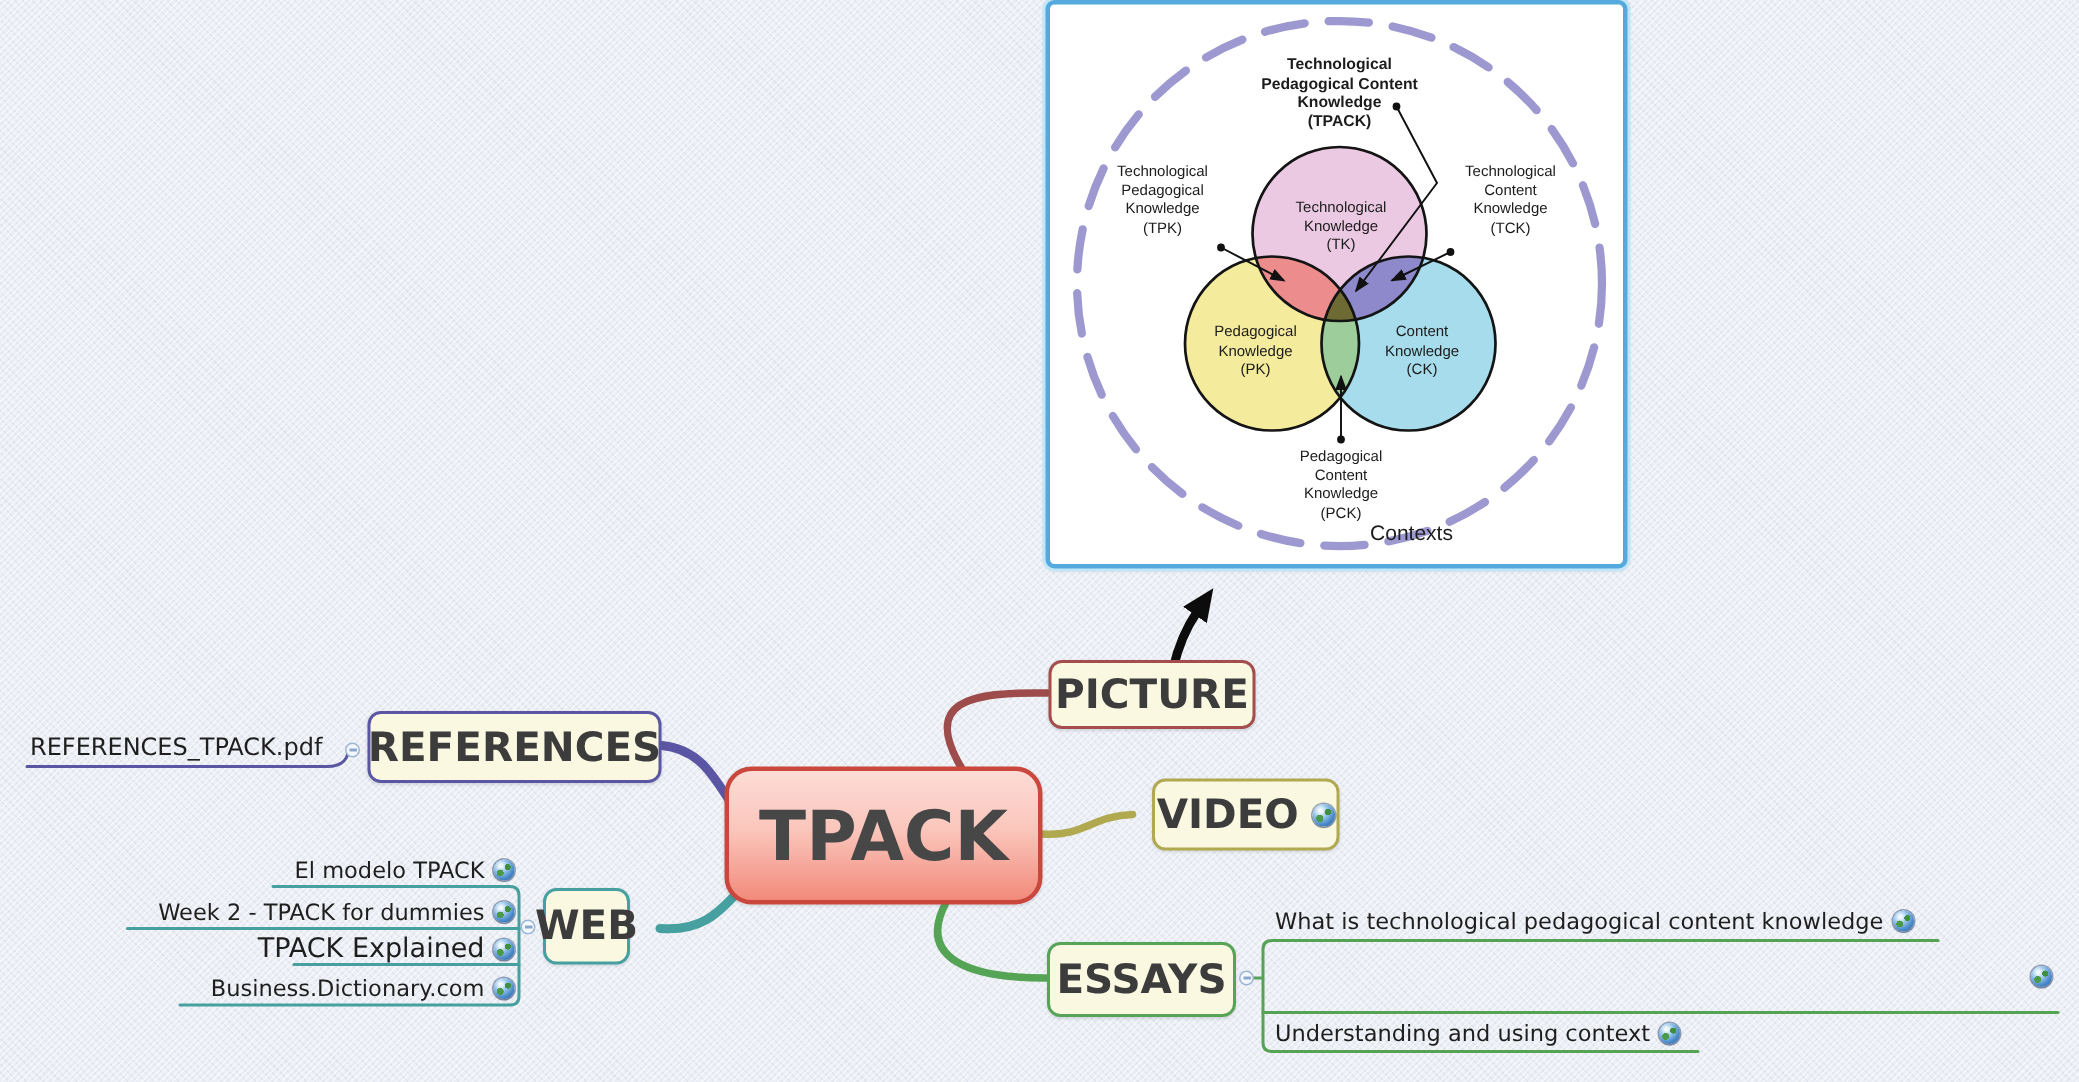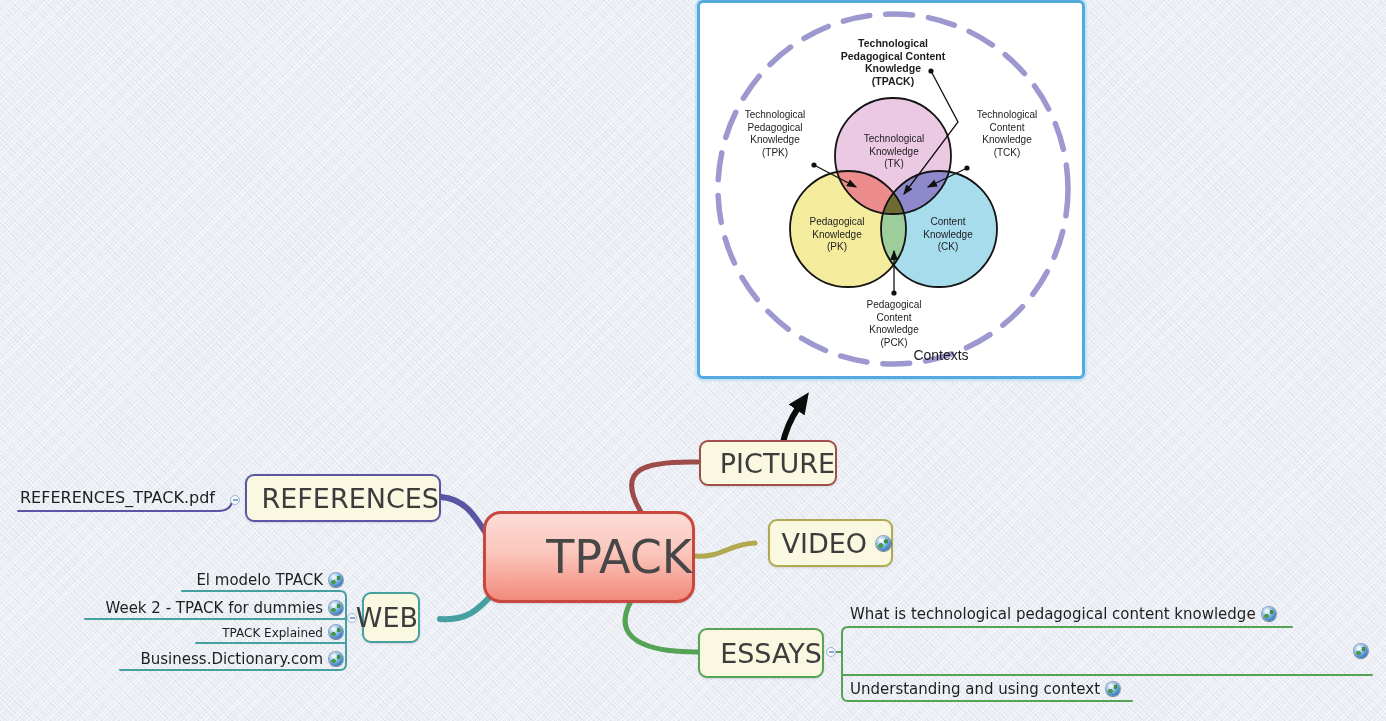--- a/index.html
+++ b/index.html
@@ -13,43 +13,44 @@
     position:relative;
   }
   #stage{position:absolute;inset:0;}
   svg{display:block;}
   #connector-layer{position:absolute;left:0;top:0;z-index:1;}
 
   
   .node{
     position:absolute;z-index:2;box-sizing:border-box;
     background:#fbf8e2;border:2px solid #888;border-radius:9px;
-    display:flex;align-items:center;justify-content:flex-end;
+    display:flex;align-items:center;justify-content:center;
     color:#3c3c3c;box-shadow:0 1px 2px rgba(80,90,110,0.18);
     white-space:nowrap;
+    font-weight:bold;
   }
   #node-tpack{
     left:483px;top:511px;width:212px;height:92px;
     border:3px solid #c9473c;border-radius:18px;
     background:linear-gradient(180deg,#fcdcd6 0%,#fbc6bc 45%,#f28a7b 100%);
     font-size:46px;color:#474747;
   }
   #node-references{left:245px;top:474px;width:196px;height:48px;border-color:#5a56a4;font-size:27px;}
   #node-web{left:362px;top:592px;width:58px;height:51px;border-color:#46a0a0;font-size:27px;}
   #node-picture{left:699px;top:440px;width:138px;height:46px;border-color:#a34d4d;font-size:27px;}
   #node-video{left:756px;top:519px;width:125px;height:48px;border-color:#b1a94f;font-size:27px;margin-left:12px;}
   #node-essays{left:698px;top:628px;width:126px;height:50px;border-color:#57a457;font-size:27px;}
 
   
   .leaf{position:absolute;z-index:2;color:#1e1e1e;font-size:15px;line-height:18px;white-space:nowrap;}
   #leaf-pdf{left:20px;top:488px;font-size:16px;line-height:19px;}
   .web-child{right:1043px;text-align:center;}
   #web-child-0{top:571px;}
   #web-child-1{top:599px;}
-  #web-child-2{top:625px;font-size:12px;line-height:16px;}
+  #web-child-2{top:625px;font-size:18px;line-height:16px;}
   #web-child-3{top:650px;}
   .essay-child{left:850px;}
   #essay-child-0{top:605px;}
   #essay-child-1{top:634px;width:502px;white-space:normal;line-height:19px;}
   #essay-child-2{top:680px;}
   #essay1-globe{position:absolute;left:1348px;top:644px;z-index:2;}
 
   
   .globe{
     display:inline-block;width:14px;height:14px;border-radius:50%;

